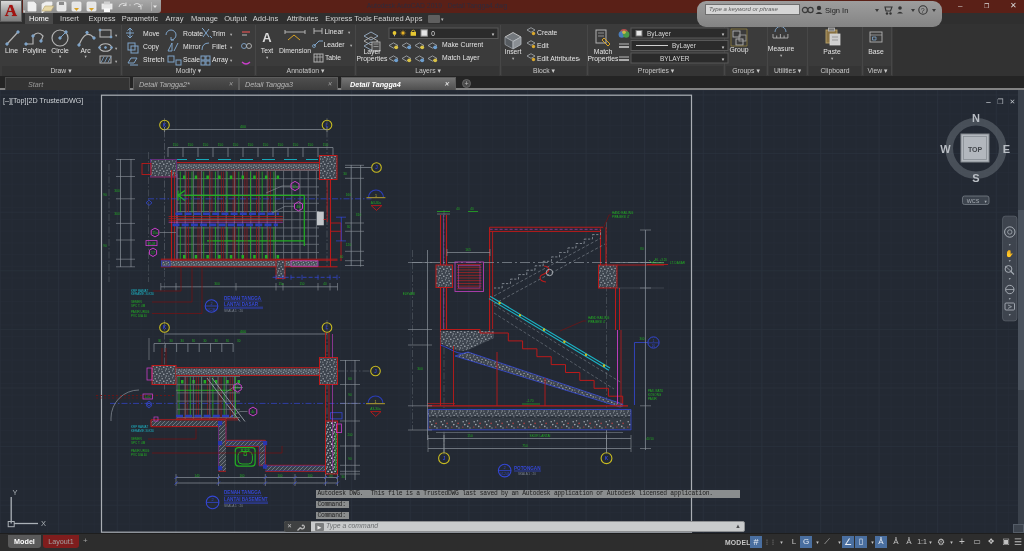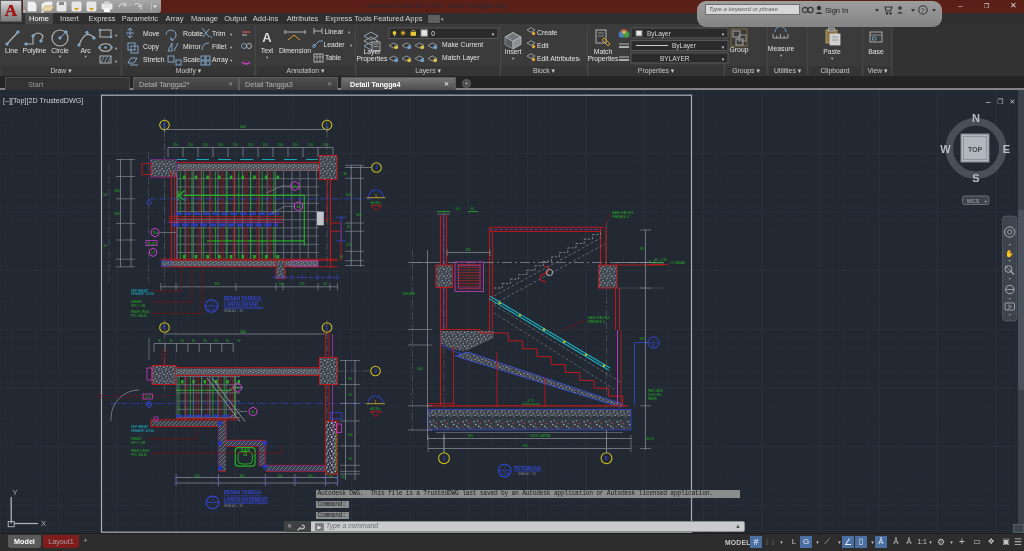--- a/index.html
+++ b/index.html
@@ -12,21 +12,21 @@
 #searchbox{position:absolute;left:8px;top:3px;width:95px;height:11px;background:#d6d6d6;border:1px solid #6f6f6f;color:#5a5a5a;font-size:6px;font-style:italic;padding:1px 0 0 3px;}
 #winbtns{left:950px;top:0px;width:74px;height:13px;color:#d9d9d9;font-size:8px;z-index:7;}
 #tabrow{left:0;top:13px;width:1024px;height:11px;background:#2f2f2f;}
 .rtab{position:absolute;top:13px;height:11px;color:#d4d4d4;font-size:7.5px;line-height:11px;text-align:center;}
 .rtab.sel{background:#4a4a4a;color:#fff;}
 #ribbon{left:0;top:24px;width:1024px;height:52px;background:#323232;}
 #panels{position:absolute;left:0;top:0;width:893px;height:52px;background:#3b3b3b;}
 .psep{position:absolute;top:1px;width:1px;height:50px;background:#2c2c2c;border-right:1px solid #474747;}
 .pfoot{position:absolute;top:42px;height:10px;color:#c9c9c9;font-size:6.8px;line-height:10px;text-align:center;background:#353535;}
 #filetabs{left:0;top:76px;width:1024px;height:14px;background:#242424;border-bottom:2px solid #828282;}
-.ftab{position:absolute;top:77px;height:13px;font-size:7.2px;color:#b5b5b5;line-height:13px;background:linear-gradient(#4e4e4e,#3d3d3d);border:1px solid #5d5d5d;border-bottom:none;}
+.ftab{position:absolute;top:77px;height:13px;font-size:7.2px;color:#b5b5b5;line-height:13px;background:linear-gradient(#4e4e4e,#3d3d3d);border:1px solid #5d5d5d;border-bottom:none;font-style:italic;}
 .ftab.active{background:linear-gradient(#757575,#4e4e4e);color:#fff;font-weight:bold;text-align:center;}
 .fx{color:#9a9a9a;font-size:6px;}
 #canvas{left:0;top:90px;width:1024px;height:443px;background:#232933;overflow:hidden;}
 #statusbar{left:0;top:533px;width:1024px;height:18px;background:#2d2d2d;border-top:1px solid #1e1e1e;}
 .sic{position:absolute;top:536px;height:12px;color:#c2c2c2;font-size:9px;line-height:12px;text-align:center;}
 .sic.on{background:#4a6fa0;color:#e8eef5;}
 .mltab{position:absolute;top:535px;height:13px;font-size:7.2px;line-height:13px;text-align:center;color:#a2a2a2;background:#7f1d1d;border-radius:0 0 3px 3px;}
 .mltab.active{background:#5a5a5a;color:#fff;font-weight:bold;}
 #cmdtext1,#cmdtext2,#cmdtext3{position:absolute;background:rgba(148,150,150,0.92);color:#1d1d1d;font-family:"Liberation Mono",monospace;font-size:6.3px;line-height:7.5px;padding:0 2px;white-space:nowrap;letter-spacing:-0.25px;}
 #cmdbar{position:absolute;left:284px;top:431px;width:461px;height:11px;background:#c9cbcc;border-radius:2px;border:1px solid #8e9092;}

